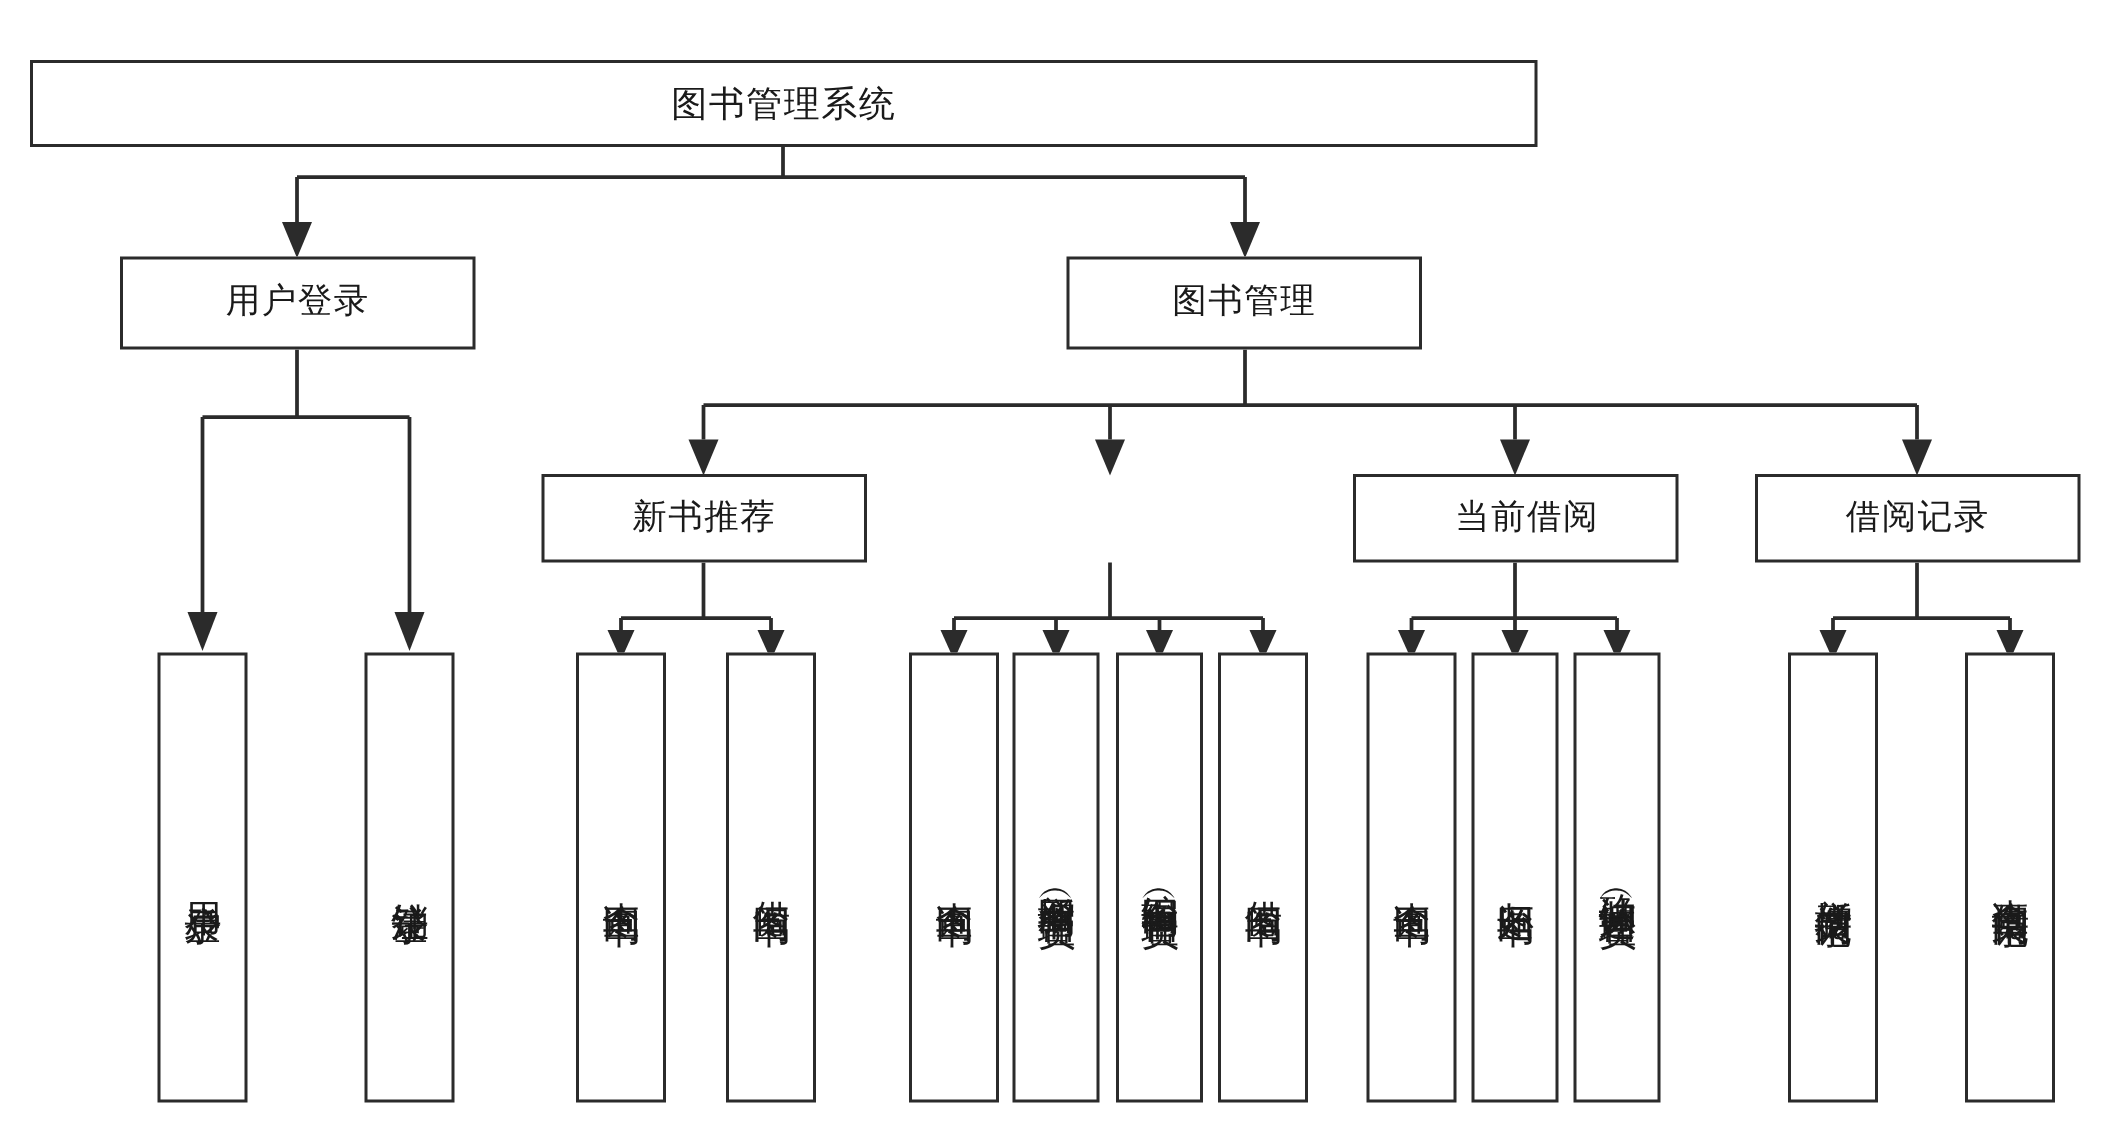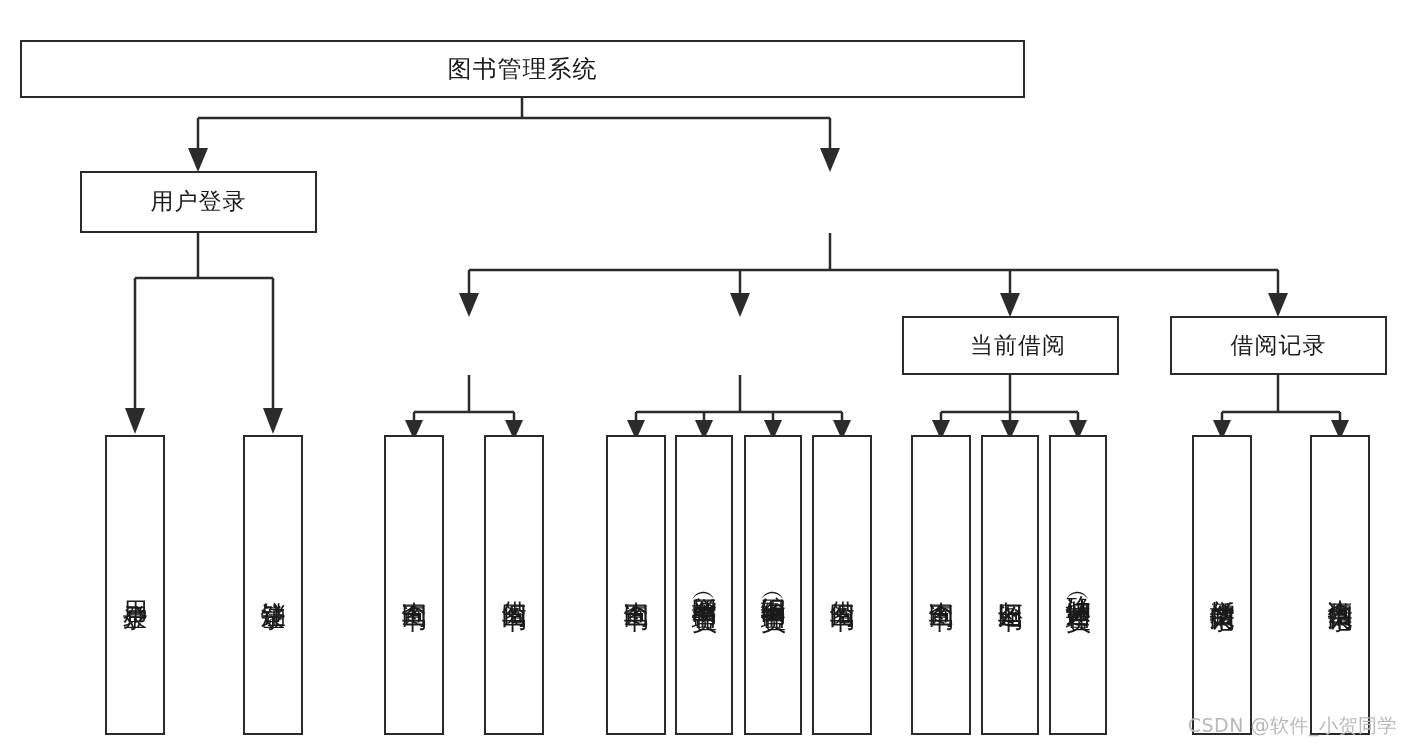--- a/index.html
+++ b/index.html
@@ -158,21 +158,27 @@
     </g>
   </svg>
 
   <div class="node horiz root" style="left:20px; top:12px; width:1005px; height:58px;margin-top:28px;">
     <span>图书管理系统</span>
   </div>
 
   <div class="node horiz" style="left:80px; top:171px; width:237px; height:62px;">
     <span>用户登录</span>
   </div>
-
+  <div class="node horiz" style="left:711px; top:171px; width:237px; height:62px;">
+    <span>图书管理</span>
+  </div>
+
+  <div class="node horiz" style="left:361px; top:316px; width:217px; height:59px;">
+    <span>新书推荐</span>
+  </div>
   <div class="node horiz" style="left:902px; top:316px; width:217px; height:59px;padding-left:15px;">
     <span>当前借阅</span>
   </div>
   <div class="node horiz" style="left:1170px; top:316px; width:217px; height:59px;text-align:right;">
     <span>借阅记录</span>
   </div>
 
   <div class="node vert" style="left:105px; top:435px; width:60px; height:300px;">
     <span class="vtext">用户登录</span>
   </div>
@@ -210,15 +216,14 @@
     <span class="vtext">确认归还（管理员）</span>
   </div>
 
   <div class="node vert" style="left:1192px; top:435px; width:60px; height:300px;">
     <span class="vtext">新增借阅记录</span>
   </div>
   <div class="node vert" style="left:1310px; top:435px; width:60px; height:300px;">
     <span class="vtext">查询借阅记录</span>
   </div>
 
-  <div id="watermark">CSDN @软件_小贺同学</div>
 
 </div>
 
 </body></html>

